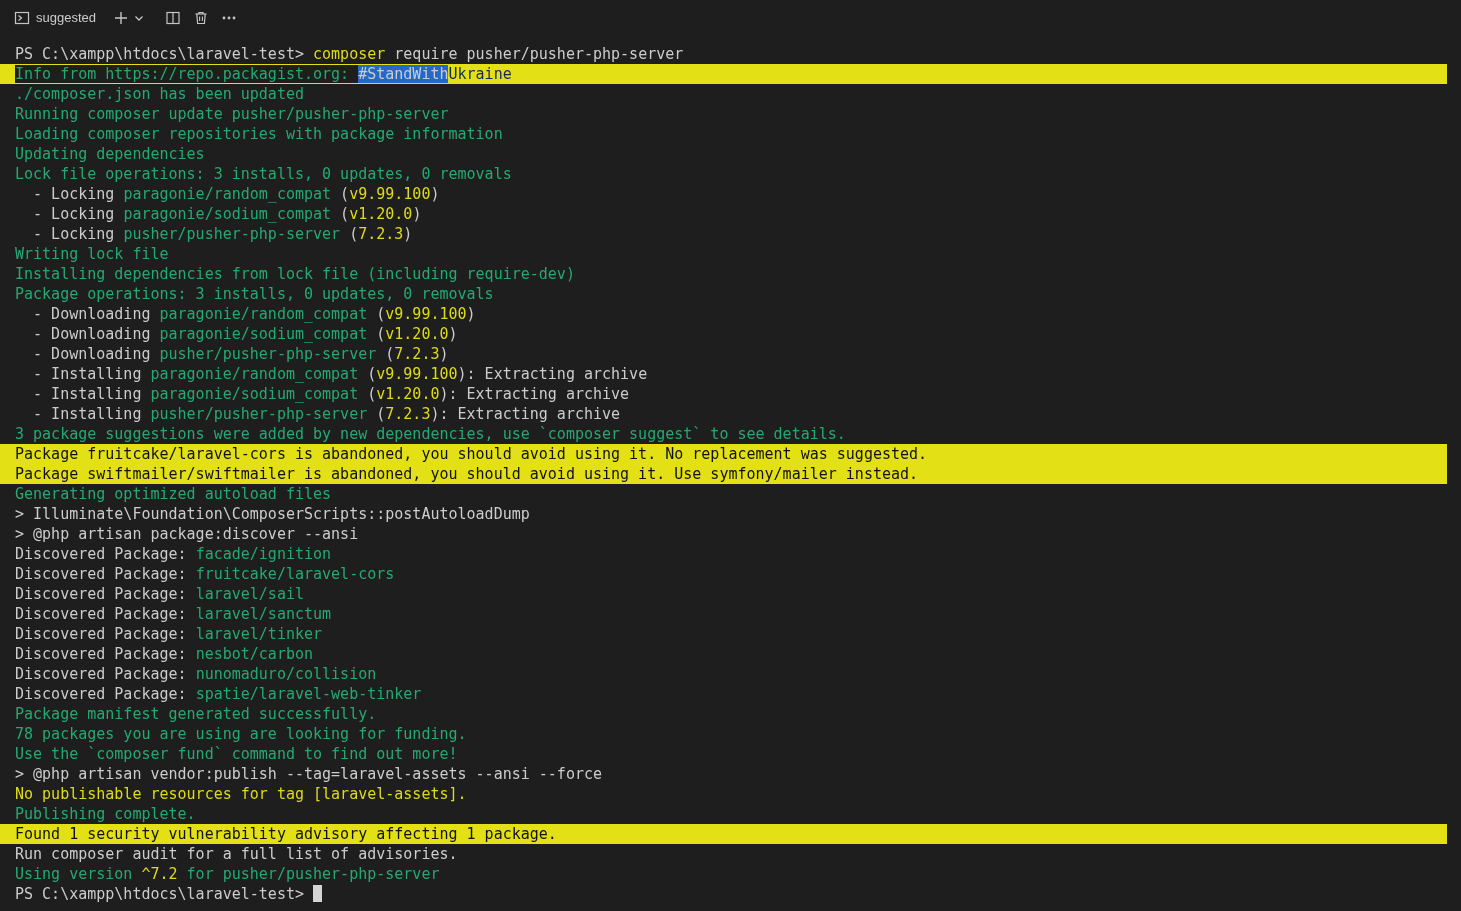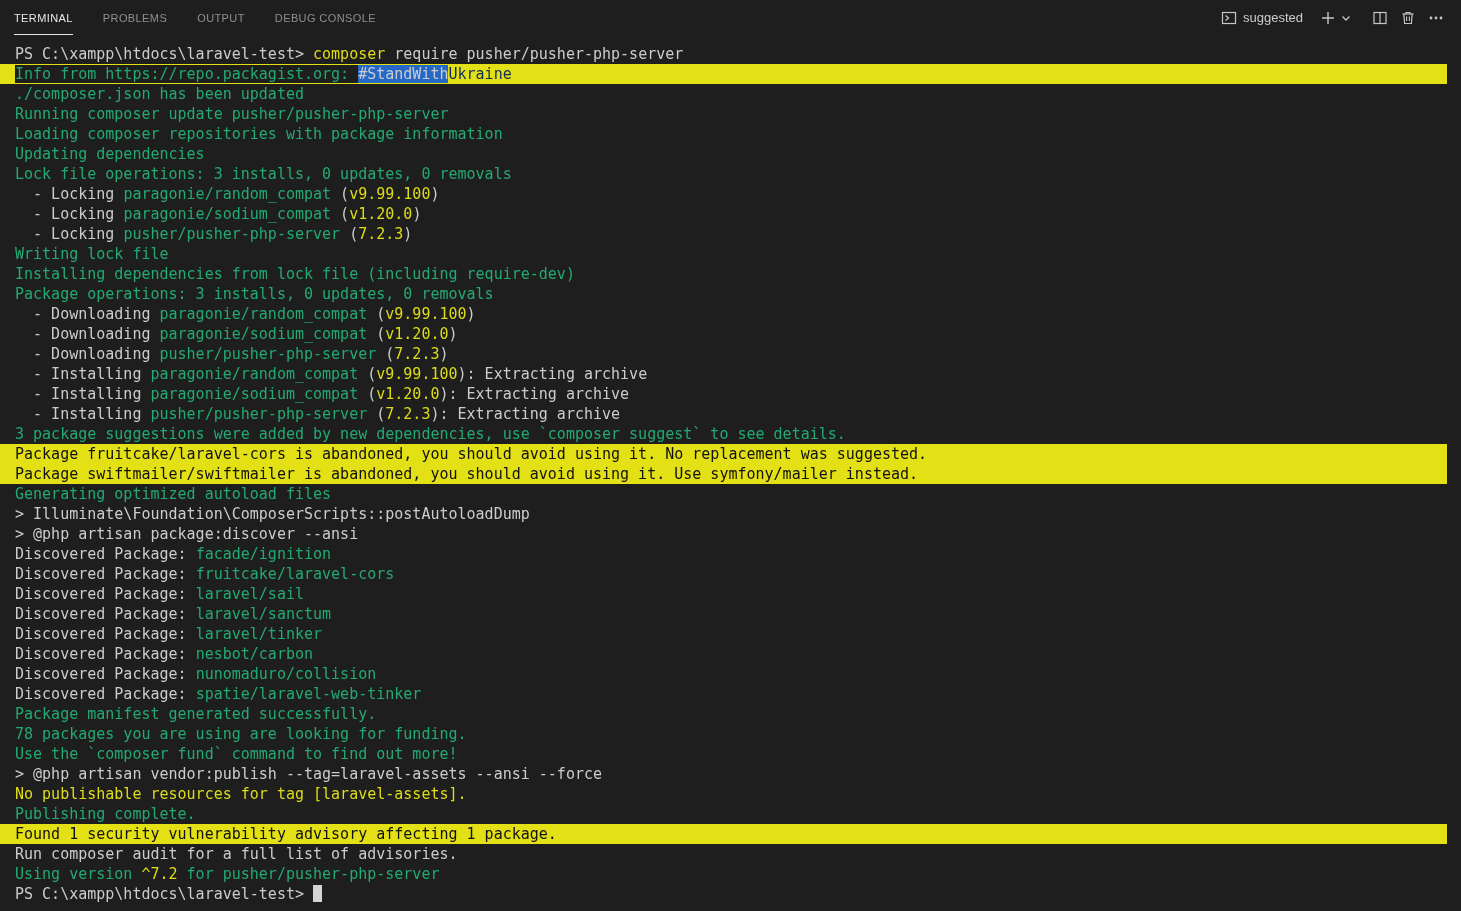--- a/index.html
+++ b/index.html
@@ -24,26 +24,20 @@
   
   .terminal{padding-top:9px;font-family:"DejaVu Sans Mono","Liberation Mono",monospace;
             font-size:15px;line-height:20px;white-space:pre;}
   .line{height:20px;padding-left:15px;margin-right:14px;}
   .cursor{display:inline-block;width:9px;height:17px;background:#d4d4d4;vertical-align:middle;margin-top:-2px;}
 </style>
 </head>
 <body>
 
 <div class="tabbar">
-  <div class="tabs">
-    <div class="tab active">TERMINAL</div>
-    <div class="tab">PROBLEMS</div>
-    <div class="tab">OUTPUT</div>
-    <div class="tab">DEBUG CONSOLE</div>
-  </div>
   <div class="controls">
     <div class="shellsel">
       <span>
         <svg width="16" height="16" viewBox="0 0 16 16">
           <rect x="1.5" y="2.5" width="13" height="11" fill="none" stroke="#c5c5c5" stroke-width="1.2"></rect>
           <path d="M4.5 5.5 L7.5 8 L4.5 10.5" fill="none" stroke="#c5c5c5" stroke-width="1.3"></path>
         </svg>
       </span>
       <span class="lbl">suggested</span>
     </div>

